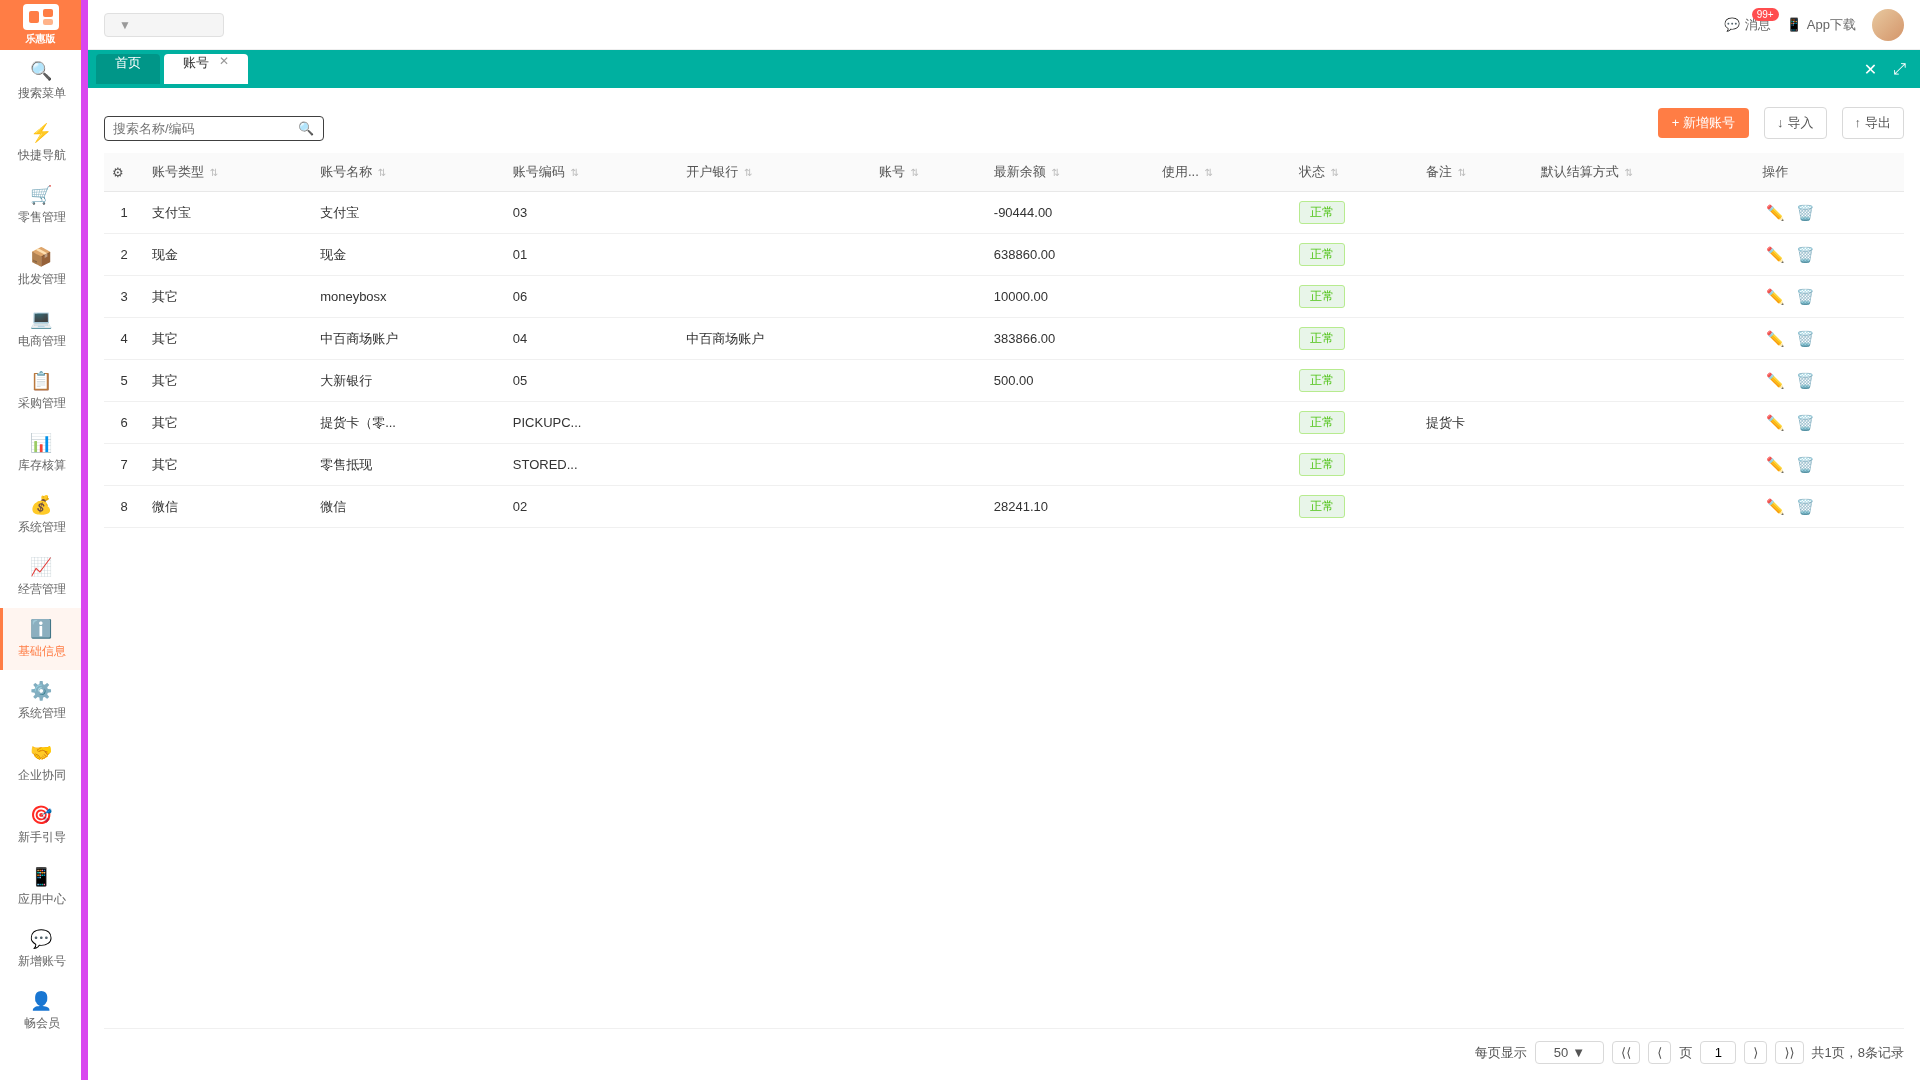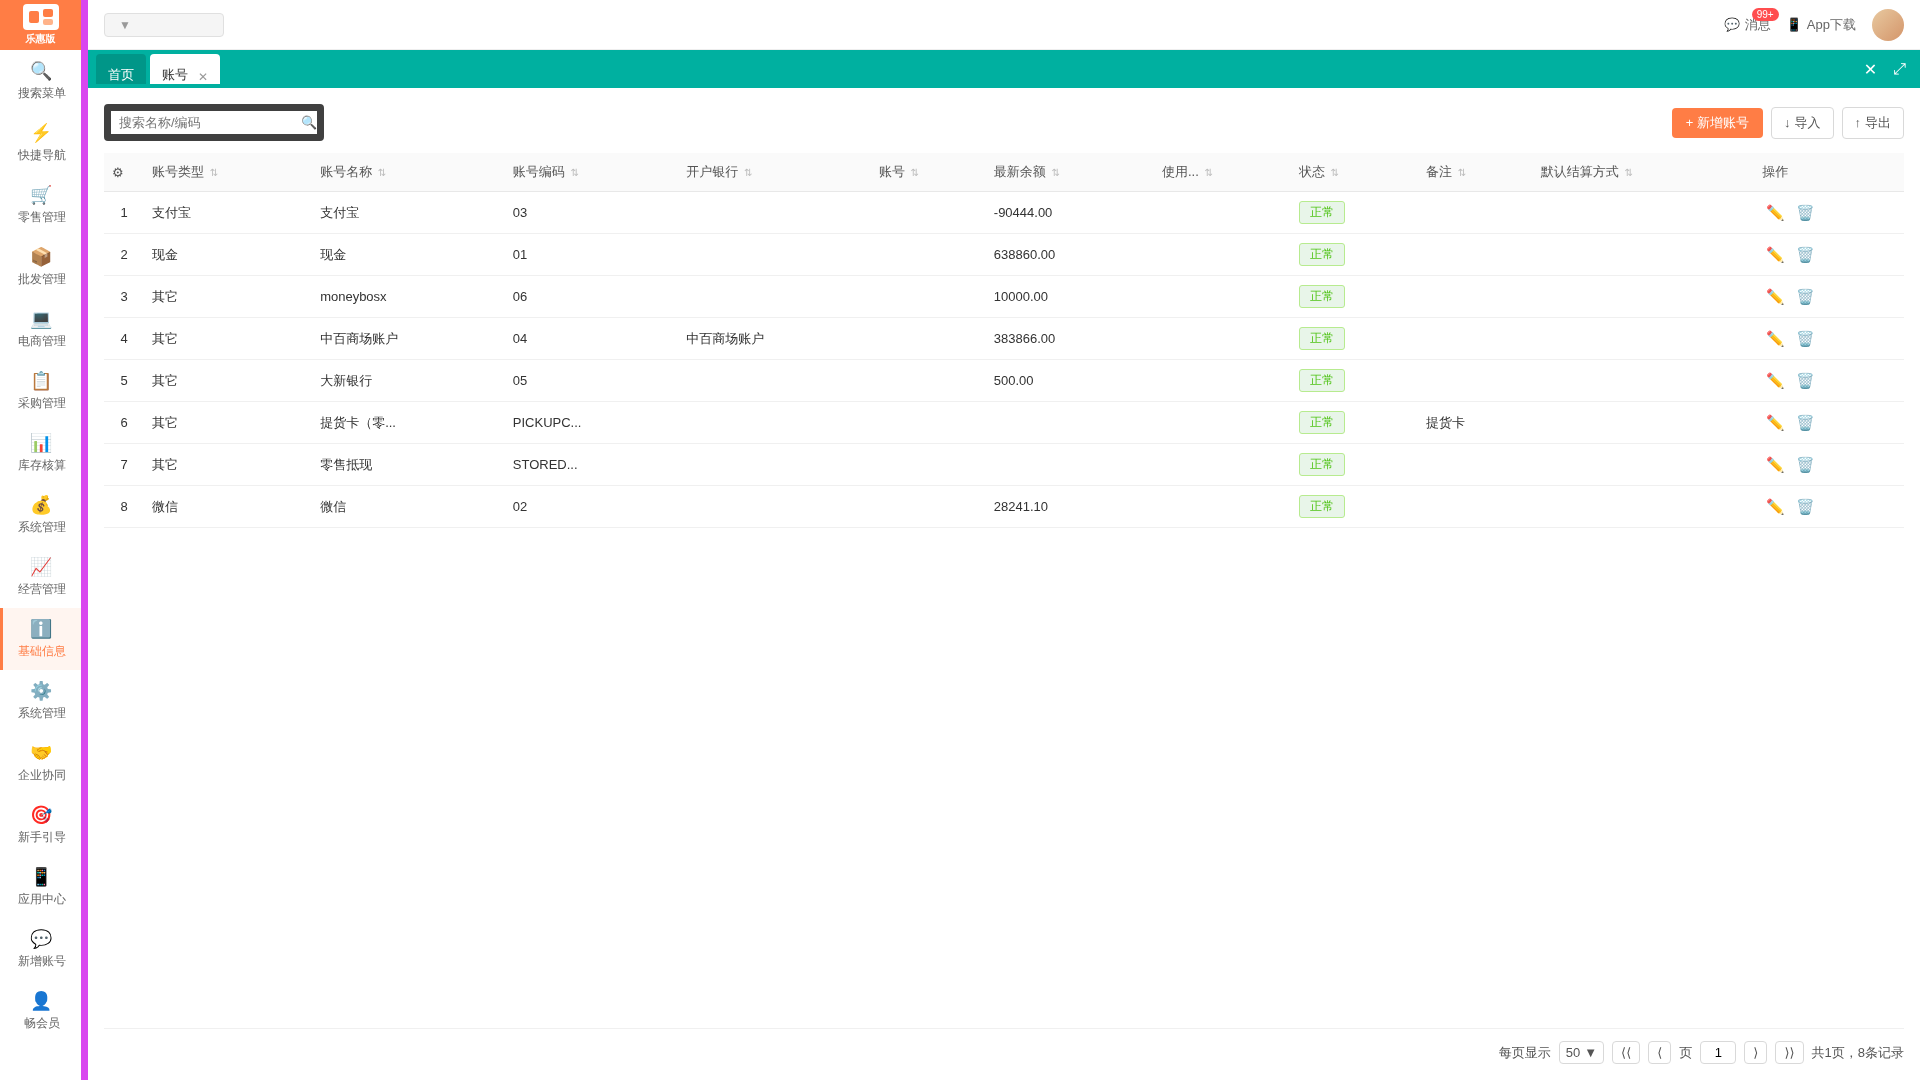--- a/index.html
+++ b/index.html
@@ -127,23 +127,23 @@
     .tabbar {
       height: 38px;
       background: #00b0a0;
       display: flex;
       align-items: center;
       padding: 0 8px;
       flex-shrink: 0;
     }
     .tab {
       height: 30px;
-      padding: 0 12px;
-      display: flex;
-      align-items: flex-end;
+      padding: 0 19px;
+      display: flex;
+      align-items: flex-start;
       border-radius: 4px 4px 0 0;
       cursor: pointer;
       font-size: 13px;
       gap: 6px;
     }
     .tab.home {
       background: #009688;
       color: #fff;
     }
     .tab.active {
@@ -183,35 +183,36 @@
     
     .toolbar {
       display: flex;
       align-items: center;
       justify-content: space-between;
       margin-bottom: 12px;
     }
     .search-box {
       display: flex;
       align-items: center;
-      border: 7px solid #404040;
+      border: 1px solid #404040;
       border-radius: 4px;
       padding: 4px 8px;
       width: 220px;
       gap: 6px;
+      margin-top: 12px;
     }
     .search-box input {
       border: none;
       outline: none;
       font-size: 13px;
       color: #999;
       width: 180px;
       background: transparent;
     }
-    .toolbar-right { display: flex; gap: 8px; align-items: center; }
+    .toolbar-right { display: flex; gap: 15px; align-items: center; }
     .btn-primary {
       background: #ff7d45;
       color: #fff;
       border: none;
       border-radius: 4px;
       padding: 6px 14px;
       font-size: 13px;
       cursor: pointer;
       display: flex;
       align-items: center;
@@ -286,21 +287,21 @@
       padding: 12px 0 0 0;
       gap: 8px;
       font-size: 13px;
       color: #555;
       border-top: 1px solid #f0f0f0;
       margin-top: 0;
     }
     .page-size-select {
       border: 1px solid #d9d9d9;
       border-radius: 4px;
-      padding: 3px 6px;
+      padding: 3px 18px;
       font-size: 13px;
       display: flex;
       align-items: center;
       gap: 4px;
     }
     .page-nav-btn {
       background: none;
       border: 1px solid #d9d9d9;
       border-radius: 4px;
       padding: 3px 8px;

